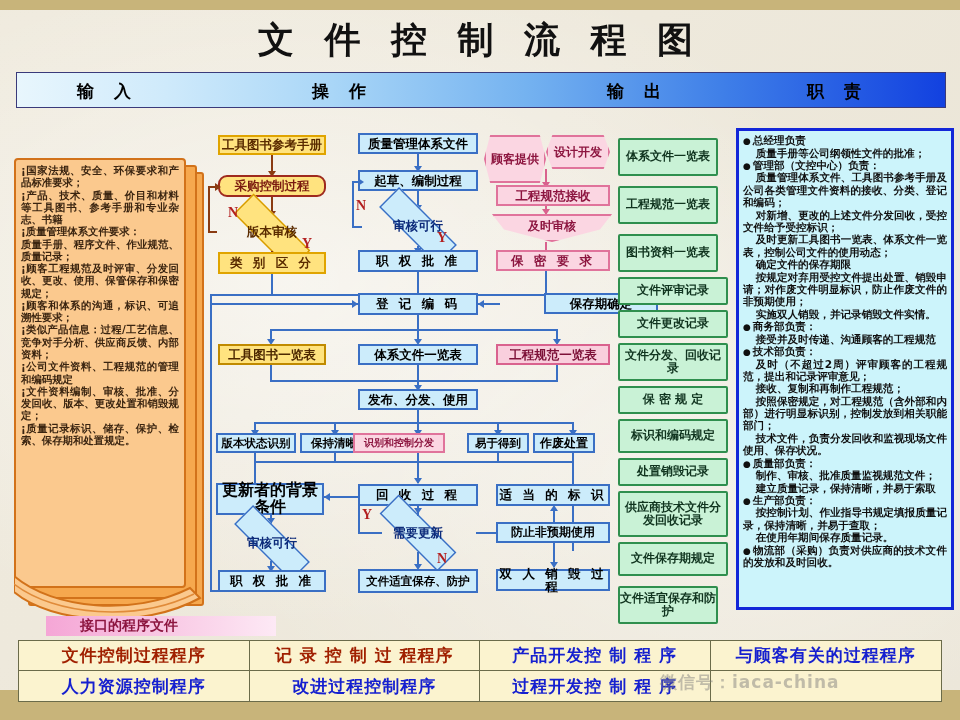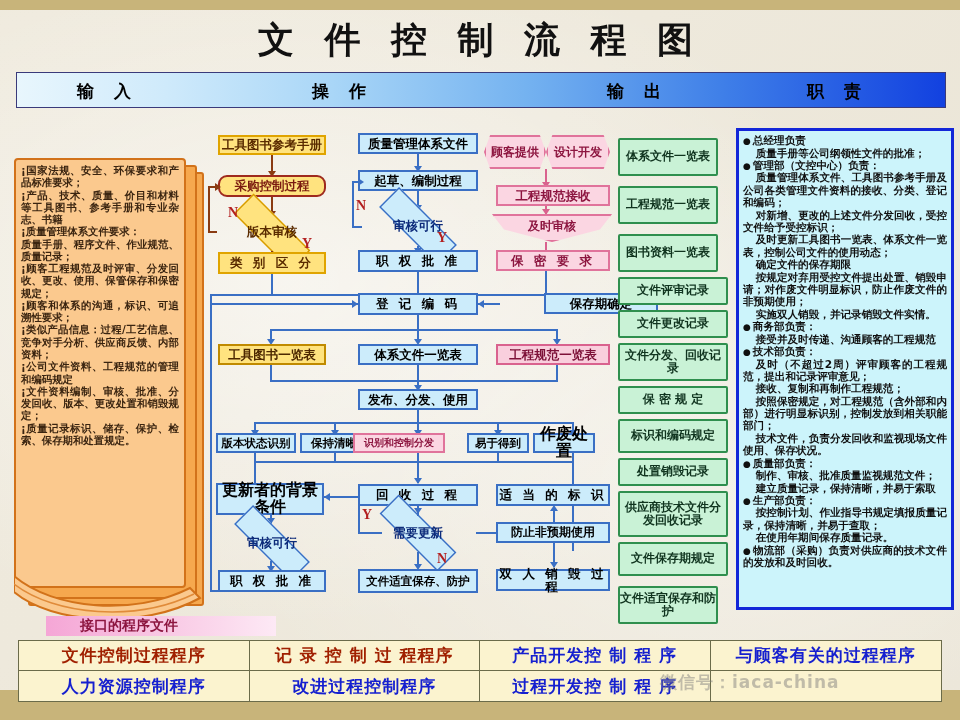--- a/index.html
+++ b/index.html
@@ -261,21 +261,21 @@
   <div class="ar ar-d" style="left:414px;top:430px;"></div>
   <div class="ln lnv" style="left:497px;top:422px;height:12px;"></div>
   <div class="ar ar-d" style="left:494px;top:430px;"></div>
   <div class="ln lnv" style="left:572px;top:422px;height:12px;"></div>
   <div class="ar ar-d" style="left:569px;top:430px;"></div>
 
   <div class="bx blue" style="left:216px;top:433px;width:80px;height:20px;font-size:11.5px;">版本状态识别</div>
   <div class="bx blue" style="left:300px;top:433px;width:68px;height:20px;font-size:11.5px;">保持清晰</div>
   <div class="bx pink" style="left:353px;top:433px;width:92px;height:20px;font-size:10px;">识别和控制分发</div>
   <div class="bx blue" style="left:467px;top:433px;width:62px;height:20px;font-size:11.5px;">易于得到</div>
-  <div class="bx blue" style="left:533px;top:433px;width:62px;height:20px;font-size:16px;">作废处置</div>
+  <div class="bx blue" style="left:533px;top:433px;width:62px;height:20px;font-size:12px;">作废处置</div>
 
   <div class="ln lnv" style="left:254px;top:453px;height:10px;"></div>
   <div class="ln lnv" style="left:334px;top:453px;height:10px;"></div>
   <div class="ln lnv" style="left:497px;top:453px;height:10px;"></div>
   <div class="ln lnv" style="left:572px;top:453px;height:10px;"></div>
   <div class="ln lnh" style="left:254px;top:461px;width:318px;"></div>
   <div class="ln lnv" style="left:254px;top:461px;height:24px;"></div>
   <div class="ln lnv" style="left:417px;top:453px;height:30px;"></div>
   <div class="ar ar-d" style="left:414px;top:478px;"></div>
   <div class="ln lnv" style="left:572px;top:461px;height:90px;"></div>
@@ -319,21 +319,21 @@
   <span class="yn" style="left:437px;top:551px;">N</span>
   <div class="bx blue" style="left:358px;top:569px;width:120px;height:24px;font-size:11.5px;">文件适宜保存、防护</div>
 
   <div class="ln lnv" style="left:553px;top:543px;height:24px;"></div>
   <div class="ar ar-d" style="left:550px;top:562px;"></div>
   <div class="bx blue spaced3" style="left:496px;top:569px;width:114px;height:22px;">双 人 销 毁 过 程</div>
 
   <div class="ln lnv" style="left:210px;top:350px;height:242px;"></div>
   <div class="ln lnh" style="left:210px;top:590px;width:10px;"></div>
 
-  <div class="hex" style="left:484px;top:135px;width:62px;height:34px;">顾客提供</div>
+  <div class="hex" style="left:484px;top:135px;width:62px;height:48px;">顾客提供</div>
   <div class="hex" style="left:546px;top:135px;width:64px;height:34px;">设计开发</div>
   <div class="ln lnv" style="left:545px;top:169px;height:16px;background:#d9628e;"></div>
   <div class="ar ar-d pk" style="left:542px;top:182px;"></div>
 
   <div class="bx pink" style="left:496px;top:185px;width:114px;height:21px;">工程规范接收</div>
   <div class="ln lnv" style="left:545px;top:206px;height:10px;background:#d9628e;"></div>
   <div class="ar ar-d pk" style="left:542px;top:209px;"></div>
   <div class="inv" style="left:492px;top:214px;width:120px;height:28px;font-size:12px;">及时审核</div>
   <div class="ln lnv" style="left:545px;top:242px;height:10px;background:#d9628e;"></div>
   <div class="bx pink spaced3" style="left:496px;top:250px;width:114px;height:21px;">保 密 要 求</div>

